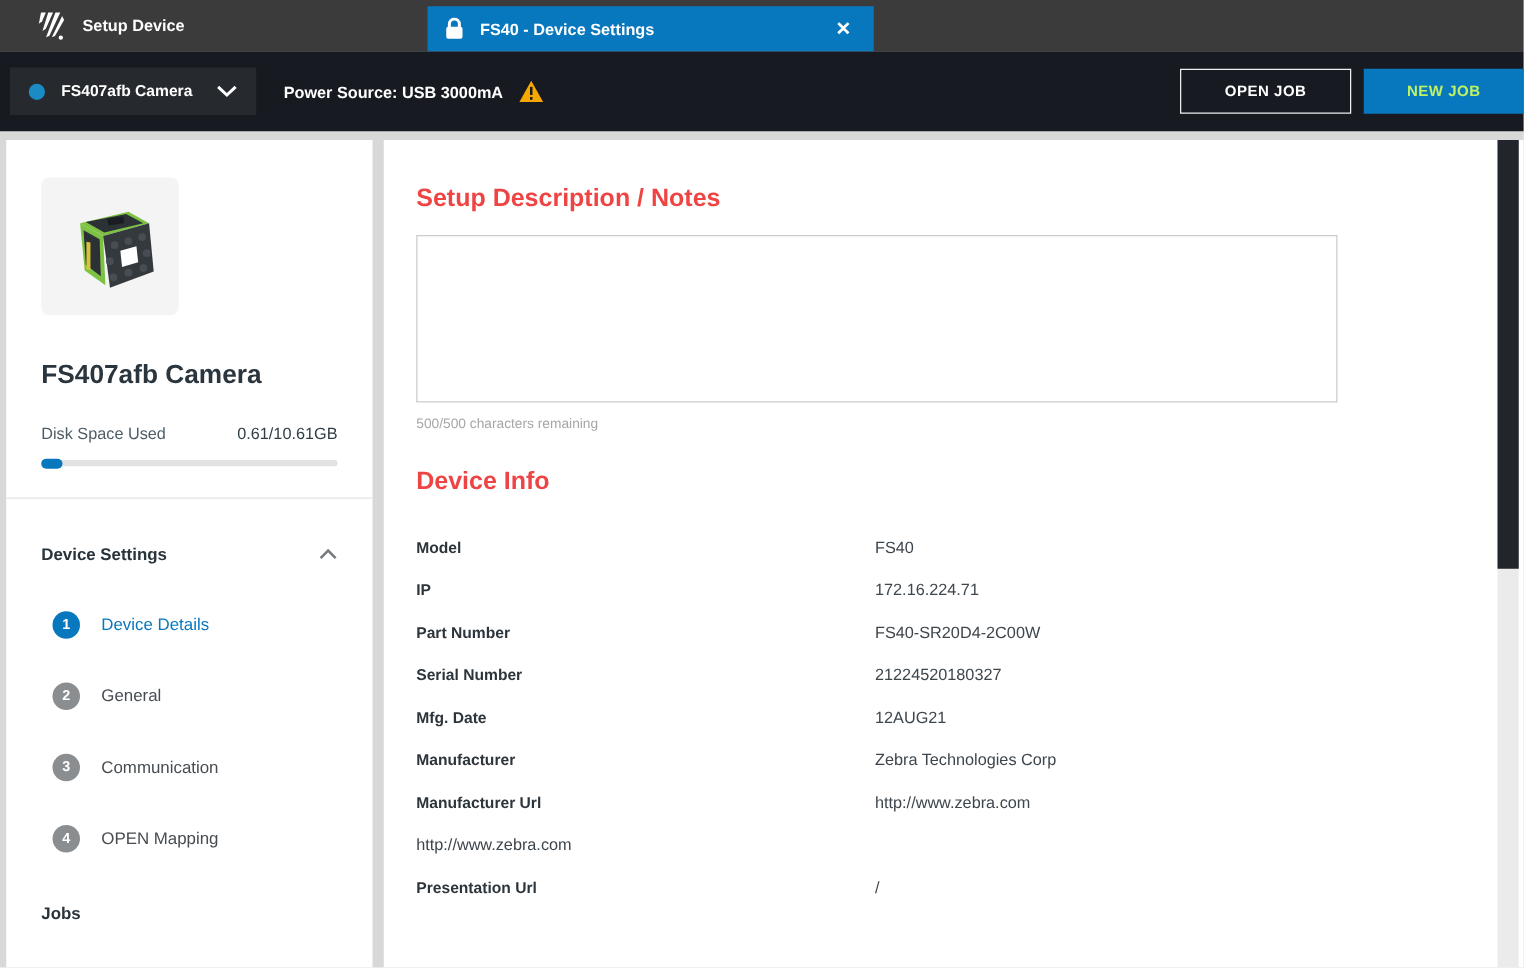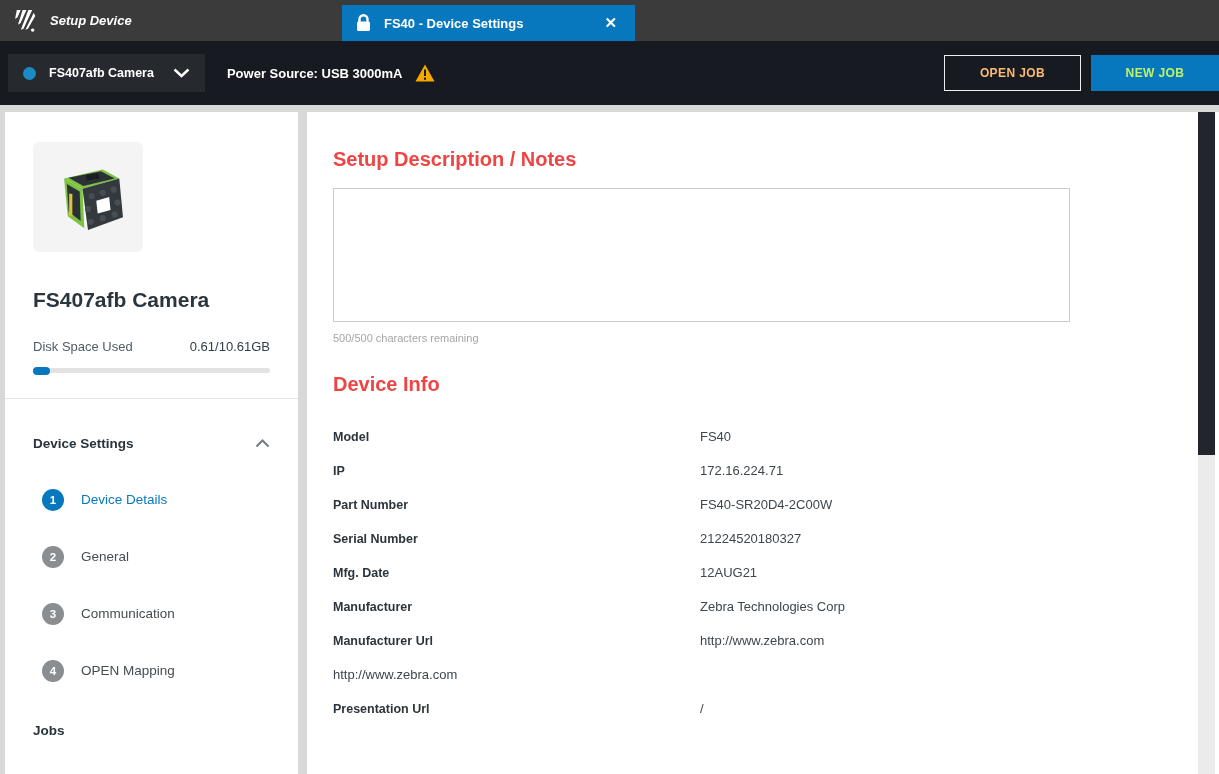--- a/index.html
+++ b/index.html
@@ -8,24 +8,24 @@
     font-family:"Liberation Sans", sans-serif;
     background:#d8d8d8;
     position:relative;
     color:#2d353c;
   }
 
   
   .tabbar { height:41px; background:#3b3b3b; display:flex; align-items:stretch; }
   .tab-plain {
     width:342px; display:flex; align-items:center; gap:13px;
-    padding-left:12px; color:#ffffff; font-size:13px; font-weight:bold; cursor:default;font-style:italic;
+    padding-left:28px; color:#ffffff; font-size:13px; font-weight:bold; cursor:default;
   }
   .tab-active {
-    width:293px; margin-top:5px; background:#0878be; color:#ffffff;
+    width:357px; margin-top:5px; background:#0878be; color:#ffffff;
     display:flex; align-items:center; gap:13px; padding:0 14px;
     font-size:13px; font-weight:bold;
   }
   .tab-active .close {
     margin-left:auto; font-size:15px; font-weight:bold; cursor:pointer; padding:2px 4px;
   }
 
   
   .actionbar {
     height:64px; background:#171b21; display:flex; align-items:center; color:#fff;
@@ -35,21 +35,21 @@
     gap:13px; padding:0 15px; cursor:pointer;
   }
   .status-dot { width:13px; height:13px; border-radius:50%; background:#1b8bc4; }
   .device-selector .sel-label { font-size:12.5px; font-weight:bold; }
   .device-selector svg { margin-left:6px; }
   .power { margin-left:22px; display:flex; align-items:center; gap:12px;
            font-size:13px; font-weight:bold; }
   .bar-buttons { margin-left:auto; display:flex; gap:10px; }
   .btn { height:36px; font-size:12px; font-weight:bold; letter-spacing:.4px;
          display:flex; align-items:center; justify-content:center; cursor:pointer; }
-  .btn-open { width:137px; background:transparent; border:1.5px solid #eceff1; color:#fdba74;text-align:center; }
+  .btn-open { width:137px; background:transparent; border:1.5px solid #eceff1; color:#ffffff;text-align:center; }
   .btn-new  { width:128px; background:#0878be; border:none; color:#bef264; }
 
   
   .sidebar { position:absolute; left:5px; top:112px; width:293px; bottom:0;
              background:#fff; padding:0 28px; overflow:hidden; }
   .main    { position:absolute; left:307px; top:112px; right:0; bottom:0;
              background:#fff; padding:36px 26px 0 26px; overflow:hidden; }
   .vscroll { position:absolute; right:4px; top:112px; width:17px; bottom:0;
              background:#ebebeb; }
   .vscroll .thumb { width:100%; height:343px; background:#22262c; }

